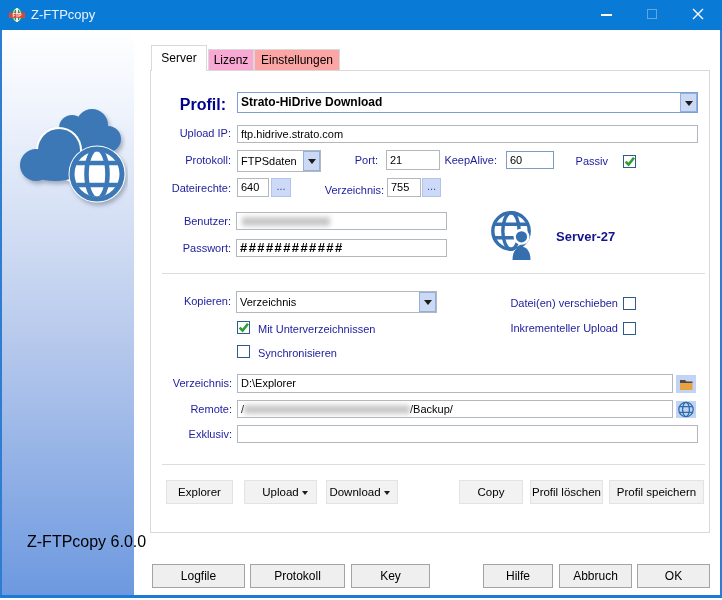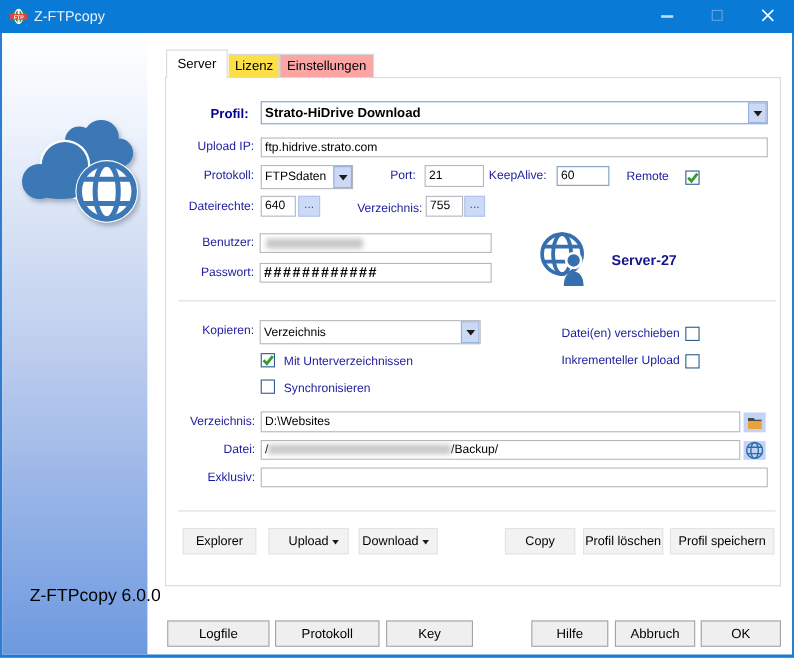--- a/index.html
+++ b/index.html
@@ -68,45 +68,45 @@
   <circle cx="89" cy="79" r="25" fill="#fff" stroke="#3c78b6" stroke-width="5"></circle>
   <g clip-path="url(#gc)" stroke="#3c78b6" stroke-width="4.6" fill="none">
    <ellipse cx="89" cy="79" rx="10.5" ry="25"></ellipse>
    <path d="M64 68 h50 M64 90 h50"></path>
   </g>
  </g>
 </svg>
 <div class="abs" style="left:27px;top:533px;font-size:16px;color:#000">Z-FTPcopy 6.0.0</div>
 
 <div class="abs" style="left:150px;top:70px;width:560px;height:463px;border:1px solid #d9d9d9;background:#fff"></div>
-<div class="abs" style="left:208px;top:49px;width:46px;height:21px;background:#fde047;border:1px solid #d9d9d9;border-bottom:none;font-size:12px;text-align:center;line-height:21px">Lizenz</div>
+<div class="abs" style="left:208px;top:49px;width:46px;height:21px;background:#f9a8d4;border:1px solid #d9d9d9;border-bottom:none;font-size:12px;text-align:center;line-height:21px">Lizenz</div>
 <div class="abs" style="left:254px;top:49px;width:86px;height:21px;background:#fca5a5;border:1px solid #d9d9d9;border-bottom:none;font-size:12px;text-align:center;line-height:21px">Einstellungen</div>
 <div class="abs" style="left:151px;top:45px;width:56px;height:26px;background:#fff;border:1px solid #d9d9d9;border-bottom:none;font-size:12px;text-align:center;line-height:24px;z-index:2">Server</div>
 
-<div class="lbl" style="left:116px;top:96px;font-weight:bold;color:#00008f;font-size:12px">Profil:</div>
+<div class="lbl" style="left:116px;top:96px;font-weight:bold;color:#00008f;font-size:16px">Profil:</div>
 <div class="tb" style="left:237px;top:92px;width:461px;height:21px;line-height:19px;font-weight:bold;font-size:12px;border-color:#7ba0d4">Strato-HiDrive Download
  <div class="cbtn">
       <div class="tri"></div>
     </div>
 </div>
 
 <div class="lbl" style="left:121px;top:127px">Upload IP:</div>
 <div class="tb" style="left:237px;top:125px;width:461px;height:18px;line-height:16px">ftp.hidrive.strato.com</div>
 
 <div class="lbl" style="left:121px;top:154px">Protokoll:</div>
 <div class="tb" style="left:237px;top:150px;width:84px;height:22px;line-height:20px">FTPSdaten
  <div class="cbtn">
       <div class="tri"></div>
     </div>
 </div>
 <div class="lbl" style="left:268px;top:154px">Port:</div>
 <div class="tb" style="left:386px;top:150px;width:54px;height:20px;line-height:18px">21</div>
 <div class="lbl" style="left:387px;top:154px">KeepAlive:</div>
 <div class="tb" style="left:506px;top:151px;width:48px;height:18px;line-height:16px;border-color:#7c9ebe">60</div>
-<div class="lbl" style="left:498px;top:155px">Remote</div>
+<div class="lbl" style="left:498px;top:155px">Passiv</div>
 <div class="cb" style="left:623px;top:155px">
     <svg width="13" height="13" viewBox="0 0 13 13" style="position:absolute;left:-1px;top:-1px">
       <path d="M2.6 6.6 L5.6 9.6 L11 2.8" stroke="#2f9e2f" stroke-width="2.6" fill="none"></path>
     </svg>
   </div>
 
 <div class="lbl" style="left:121px;top:182px">Dateirechte:</div>
 <div class="tb" style="left:237px;top:178px;width:32px;height:19px;line-height:17px">640</div>
 <div class="abs" style="left:271px;top:178px;width:20px;height:19px;background:#ccd9f7;border:1px solid #b3c4ec;color:#2b4fae;font-size:11px;text-align:center;line-height:14px">...</div>
 <div class="lbl" style="left:274px;top:184px">Verzeichnis:</div>
@@ -156,28 +156,28 @@
   </div>
 <div class="abs" style="left:258px;top:323px;font-size:11px;color:#1c1c9e">Mit Unterverzeichnissen</div>
 <div class="cb" style="left:237px;top:345px"></div>
 <div class="abs" style="left:258px;top:347px;font-size:11px;color:#1c1c9e">Synchronisieren</div>
 <div class="lbl" style="left:468px;top:297px;width:150px">Datei(en) verschieben</div>
 <div class="cb" style="left:623px;top:297px"></div>
 <div class="lbl" style="left:468px;top:322px;width:150px">Inkrementeller Upload</div>
 <div class="cb" style="left:623px;top:322px"></div>
 
 <div class="lbl" style="left:122px;top:377px">Verzeichnis:</div>
-<div class="tb" style="left:237px;top:374px;width:436px;height:19px;line-height:17px">D:\Websites</div>
+<div class="tb" style="left:237px;top:374px;width:436px;height:19px;line-height:17px">D:\Explorer</div>
 <div class="abs" style="left:676px;top:375px;width:20px;height:18px;background:#c3d3f5">
  <svg width="20" height="18" viewBox="0 0 20 18">
       <path d="M4 5 l5 0 1.5 1.5 6 0 0 1.5 -12.5 0z" fill="#4a4a48"></path>
       <rect x="4" y="8" width="12.5" height="7" fill="#e8a33d"></rect>
     </svg>
 </div>
-<div class="lbl" style="left:122px;top:403px">Datei:</div>
+<div class="lbl" style="left:122px;top:403px">Remote:</div>
 <div class="tb" style="left:237px;top:400px;width:436px;height:18px;line-height:16px">/<span style="display:inline-block;width:166px;height:9px;background:#c0c0c0;filter:blur(2.5px);opacity:.85;vertical-align:middle;margin-bottom:1px"></span>/Backup/</div>
 <div class="abs" style="left:676px;top:401px;width:20px;height:17px;background:#c3d3f5">
  <svg width="20" height="17" viewBox="0 0 20 17">
       <g stroke="#2d6da9" stroke-width="1.3" fill="none">
         <circle cx="10" cy="8.5" r="7.2"></circle>
         <ellipse cx="10" cy="8.5" rx="3.4" ry="7.2"></ellipse>
         <path d="M3 5.6 h14 M3 11.4 h14"></path>
       </g>
     </svg>
 </div>

